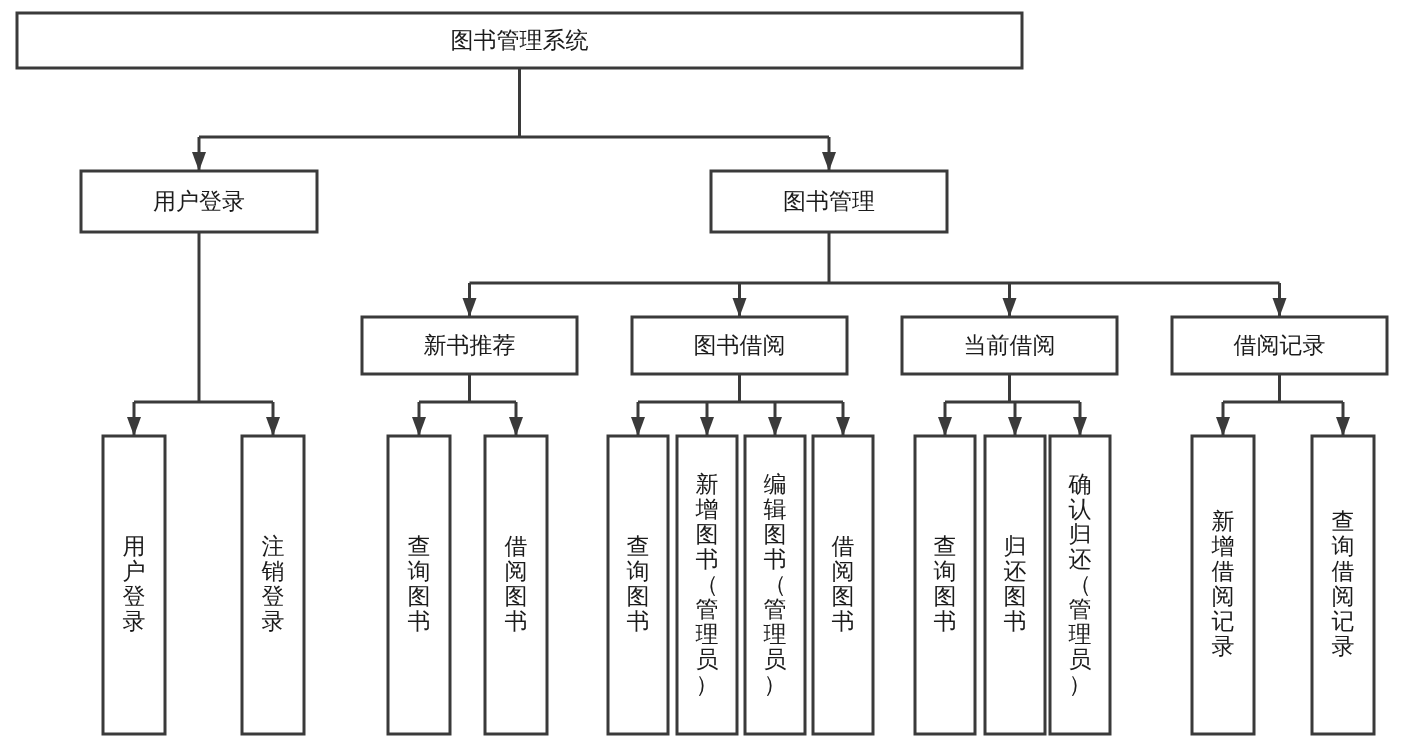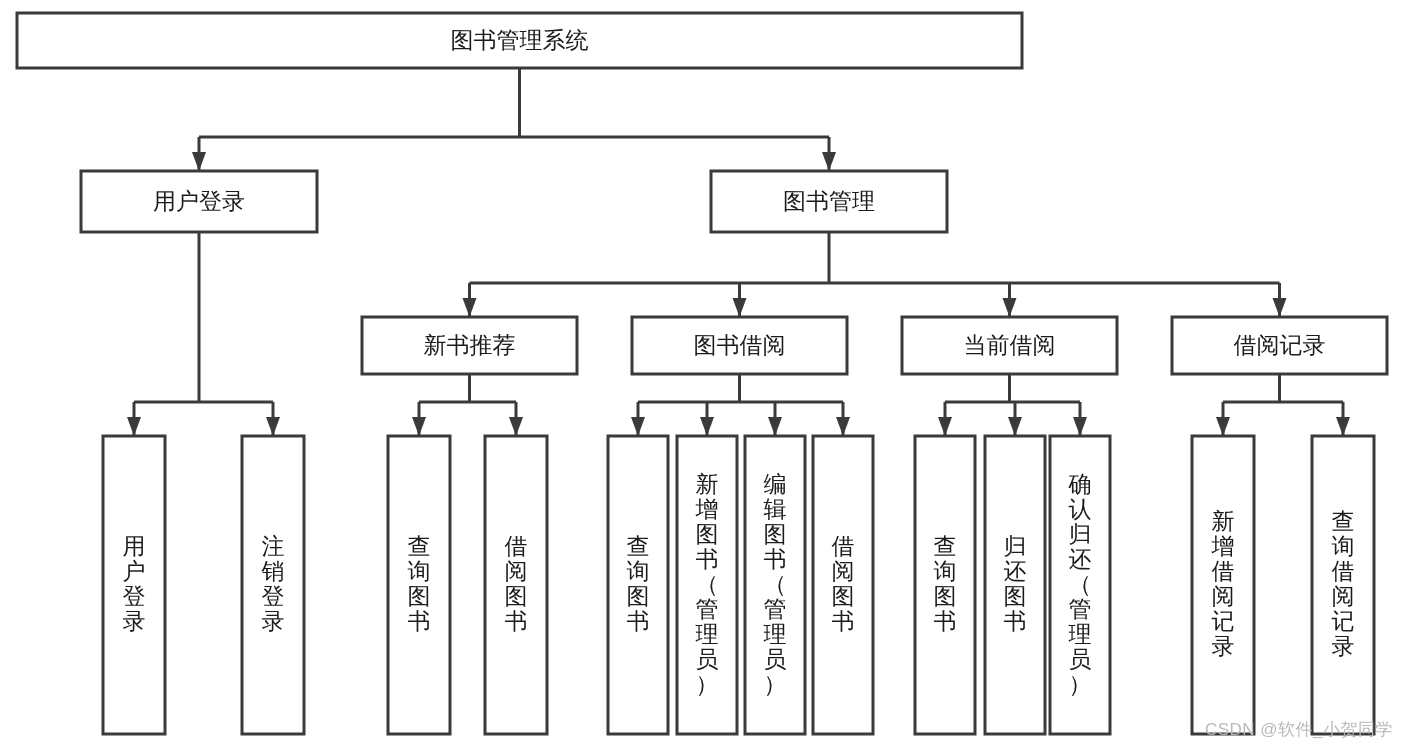--- a/index.html
+++ b/index.html
@@ -215,14 +215,13 @@
         <g>
           <rect x="1192" y="436" width="62" height="298" class="node-box"></rect>
           <text x="1223" class="node-label-v"><tspan x="1223" y="529">新</tspan><tspan x="1223" y="554">增</tspan><tspan x="1223" y="579">借</tspan><tspan x="1223" y="604">阅</tspan><tspan x="1223" y="629">记</tspan><tspan x="1223" y="654">录</tspan></text>
         </g>
         <g>
           <rect x="1312" y="436" width="62" height="298" class="node-box"></rect>
           <text x="1343" class="node-label-v"><tspan x="1343" y="529">查</tspan><tspan x="1343" y="554">询</tspan><tspan x="1343" y="579">借</tspan><tspan x="1343" y="604">阅</tspan><tspan x="1343" y="629">记</tspan><tspan x="1343" y="654">录</tspan></text>
         </g>
       </g>
   </svg>
-  <div class="watermark">CSDN @软件_小贺同学</div>
 </div>
 
 </body></html>

